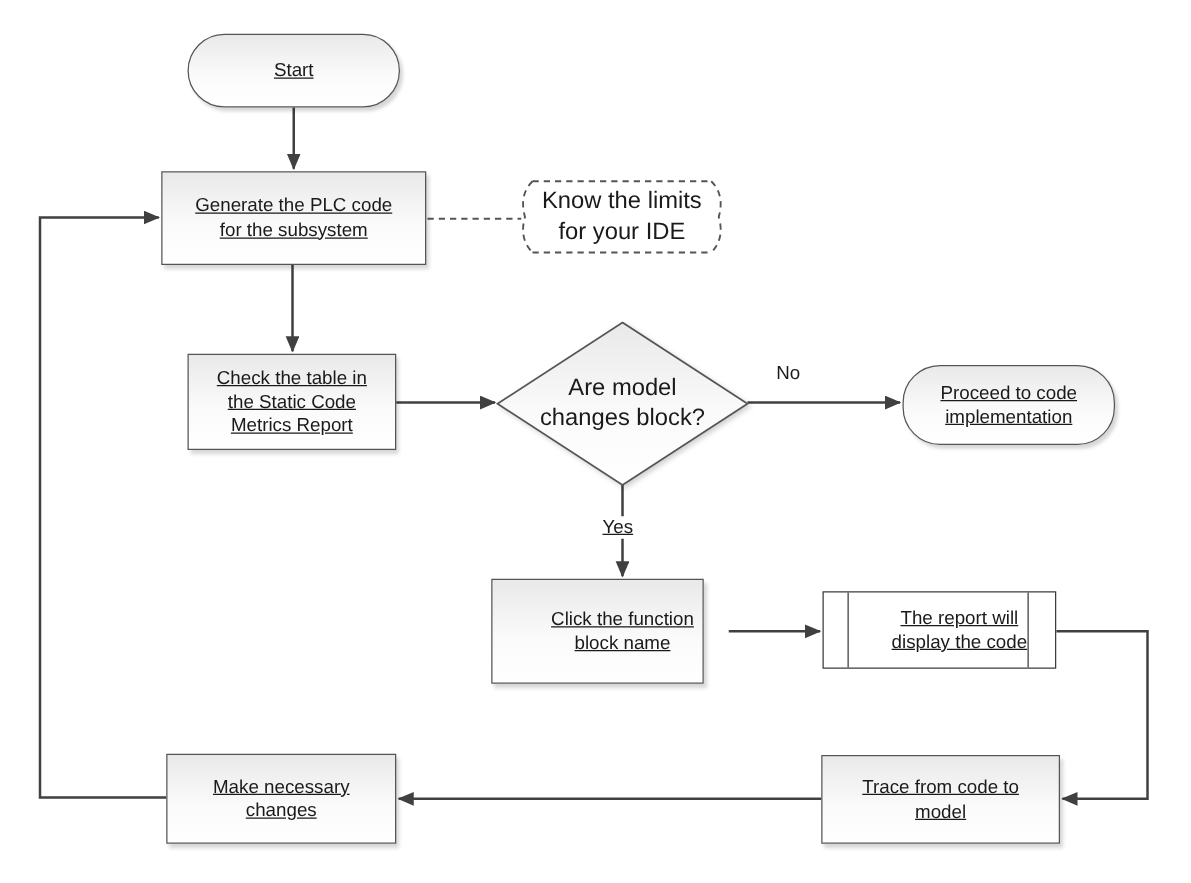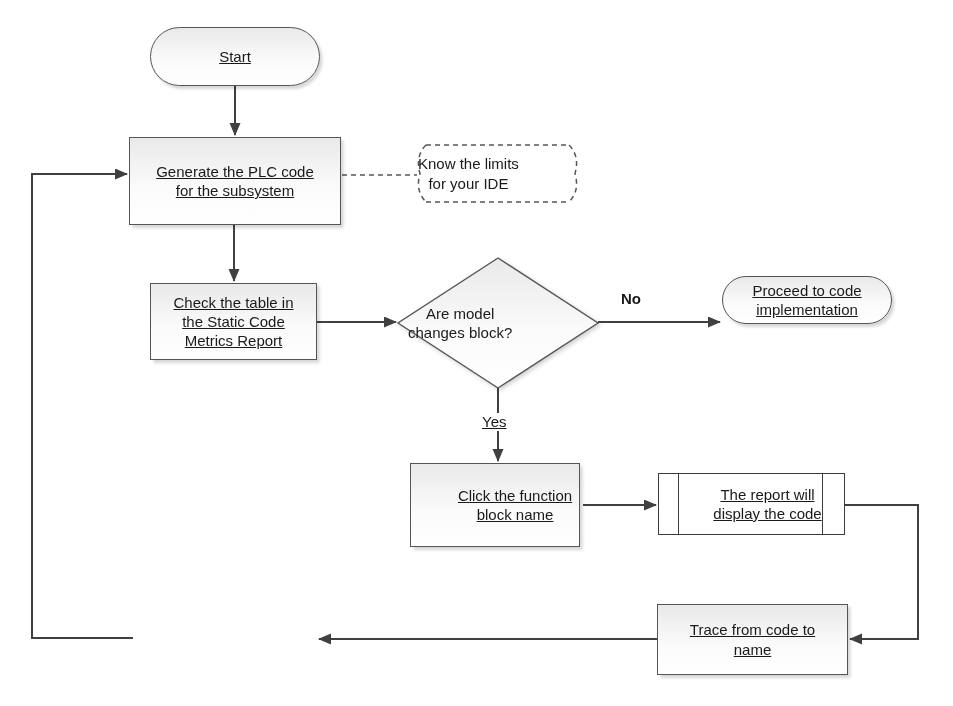--- a/index.html
+++ b/index.html
@@ -33,22 +33,22 @@
     background:#ffffff;
     border:1.4px solid #3c3c3c;
     box-shadow:none;
     padding-left:32px;
   }
   .predef .bar{position:absolute;top:0;bottom:0;width:0;border-left:1.3px solid #3c3c3c;}
   .bar-left{left:19px;}
   .bar-right{right:21px;}
   .overlay-text{
     position:absolute;box-sizing:border-box;
-    display:flex;align-items:center;
-    text-align:center;font-size:15px;line-height:1.28;color:var(--text);
+    display:flex;align-items:center;justify-content:center;
+    text-align:center;font-size:19px;line-height:1.28;color:var(--text);
   }
   .node-label{white-space:pre-line;}
   .edge-label{
     position:absolute;font-size:15px;color:var(--text);line-height:1.2;
   }
   .edge-label.on-line{background:#ffffff;padding:0 3px;text-decoration:underline;}
   .diamond-shape{filter:drop-shadow(2px 2.5px 2px rgba(0,0,0,0.18));}
 </style>
 </head>
 <body>
@@ -86,61 +86,65 @@
              M426,145 C418,153 417,163 420,173.5 C417,184 418,194 426,202
              M569,145 C577,153 578,163 575,173.5 C578,184 577,194 569,202" style="stroke:var(--shape-border,#555)" stroke-width="1.5" stroke-dasharray="5 4" fill="none"></path>
 
     <polygon class="diamond-shape" points="498,258 598,323 498,388 398,323" fill="url(#gradShape)" style="stroke:var(--shape-border,#555)" stroke-width="1.4"></polygon>
   </svg>
 
   <div class="node terminator" style="left:150px;top:27px;width:170px;height:59px;">
     <span class="node-label">Start</span>
   </div>
 
-  <div class="node" style="left:129px;top:137px;width:212px;height:88px;">
+  <div class="node" style="left:129px;top:137px;width:212px;height:75px;">
     <span class="node-label">Generate the PLC code
 for the subsystem</span>
   </div>
 
   <div class="overlay-text" style="left:418px;top:145px;width:159px;height:57px;">
     <span class="node-label">Know the limits
 for your IDE</span>
   </div>
 
   <div class="node" style="left:150px;top:283px;width:167px;height:77px;">
     <span class="node-label">Check the table in
 the Static Code
 Metrics Report</span>
   </div>
 
   <div class="overlay-text" style="left:408px;top:268px;width:180px;height:110px;">
     <span class="node-label">Are model
 changes block?</span>
   </div>
 
-  <div class="node terminator" style="left:722px;top:276px;width:170px;height:48px;">
+  <div class="node terminator" style="left:722px;top:292px;width:170px;height:64px;">
     <span class="node-label">Proceed to code
 implementation</span>
   </div>
 
-  <div class="node" style="left:410px;top:463px;width:170px;height:84px;padding-left:40px;">
+  <div class="node" style="left:393px;top:463px;width:170px;height:84px;padding-left:40px;">
     <span class="node-label">Click the function
 block name</span>
   </div>
 
   <div class="node predef" style="left:658px;top:473px;width:187px;height:62px;">
     <span class="bar bar-left"></span>
     <span class="bar bar-right"></span>
     <span class="node-label">The report will
 display the code</span>
   </div>
 
   <div class="node" style="left:657px;top:604px;width:191px;height:71px;">
     <span class="node-label">Trace from code to
-name</span>
+model</span>
   </div>
 
+  <div class="node" style="left:133px;top:603px;width:184px;height:72px;">
+    <span class="node-label">Make necessary
+changes</span>
+  </div>
 
-  <div class="edge-label" style="left:621px;top:290px;font-weight:bold;">No</div>
+  <div class="edge-label" style="left:621px;top:290px;">No</div>
 
   <div class="edge-label on-line" style="left:479px;top:413px;">Yes</div>
 
 </div>
 
 </body></html>

